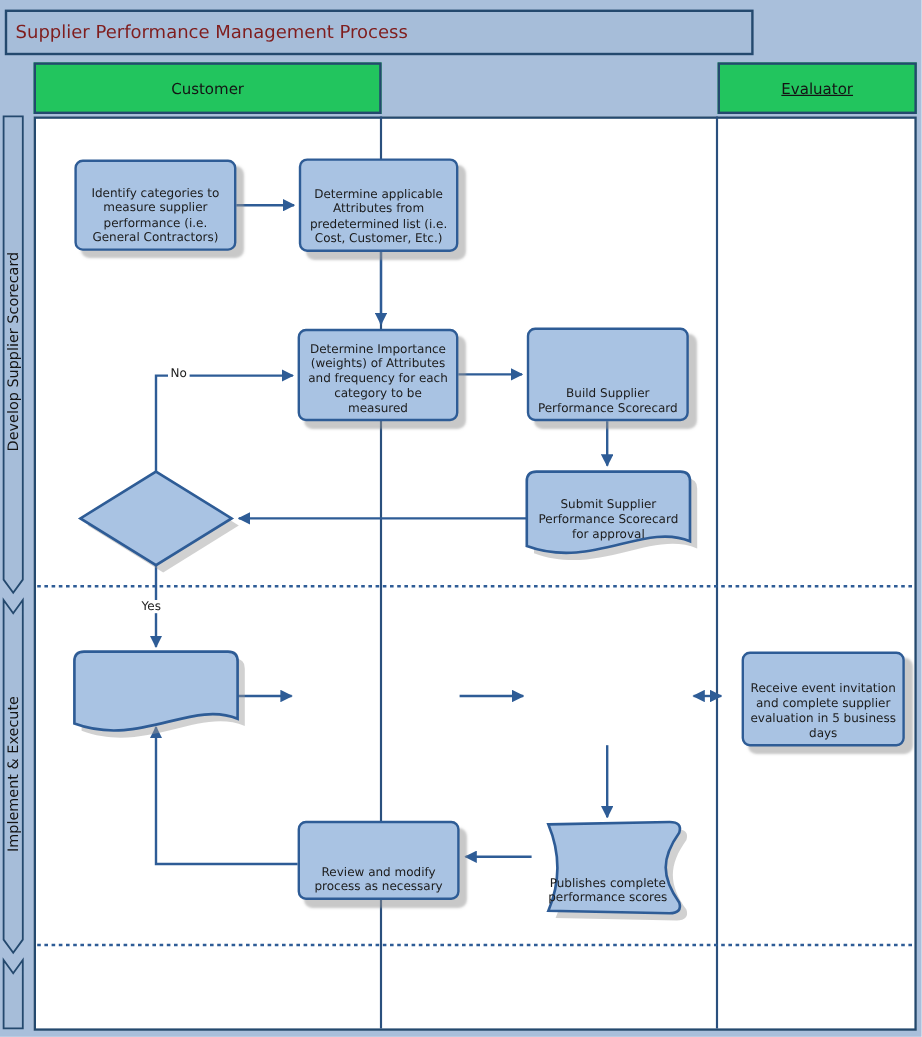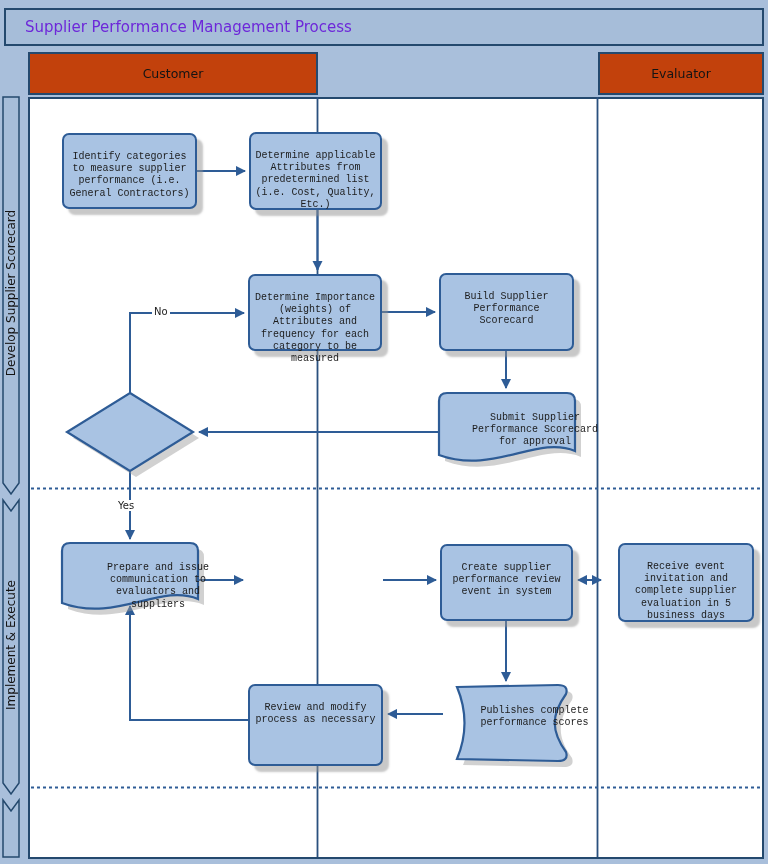--- a/index.html
+++ b/index.html
@@ -3,63 +3,63 @@
 <meta charset="utf-8">
 <style>
   html,body{margin:0;padding:0;}
   #stage{
     position:relative;width:768px;height:864px;overflow:hidden;
     background:#a9bfdb;
     font-family:"DejaVu Sans","Liberation Sans",sans-serif;
     color:#1c1c1c;
   }
   .title-bar{
-    position:absolute;left:4px;top:8px;width:760px;height:38px;
+    position:absolute;left:4px;top:8px;width:624px;height:38px;
     background:#a6bdd9;border:2px solid #24496e;box-sizing:border-box;
-    font-size:15px;color:#6d28d9;display:flex;align-items:center;padding-left:19px;
+    font-size:15px;color:#7f1d1d;display:flex;align-items:center;padding-left:7px;
   }
   .lane-header{
     position:absolute;top:52px;height:43px;
-    background:#c2410c;border:2px solid #24496e;box-sizing:border-box;
+    background:#22c55e;border:2px solid #24496e;box-sizing:border-box;
     display:flex;align-items:center;justify-content:center;
     font-size:12.5px;color:#141414;
   }
   .body-frame{
     position:absolute;left:28px;top:97px;width:736px;height:762px;
     background:#ffffff;border:2px solid #24496e;box-sizing:border-box;
   }
   #overlay{position:absolute;left:0;top:0;z-index:2;}
   .node{
     position:absolute;z-index:3;box-sizing:border-box;
-    display:flex;align-items:flex-start;justify-content:center;text-align:center;
-    font-size:10px;line-height:1.22;color:#1c1c1c;padding:16px 3px;font-family:Liberation Mono, monospace;
+    display:flex;align-items:flex-end;justify-content:center;text-align:center;
+    font-size:10px;line-height:1.22;color:#1c1c1c;padding:2px 3px;
   }
   .rect{
     background:#a9c3e3;border:2px solid #2e5c96;border-radius:7px;
     box-shadow:6px 6px 2px rgba(145,145,145,0.5);
   }
-  .shape-text{background:transparent;border:none;box-shadow:none;margin-left:28px;}
+  .shape-text{background:transparent;border:none;box-shadow:none;}
   .edge-label{
     position:absolute;z-index:4;font-size:10px;color:#222;
     background:#ffffff;padding:0 2px;line-height:1.1;
   }
 </style>
 </head>
 <body>
 
 <div id="stage">
 
   <div class="title-bar">
     <span>Supplier Performance Management Process</span>
   </div>
 
   <div class="lane-header" style="left:28px;width:290px;">
     <span>Customer</span>
   </div>
-  <div class="lane-header" style="left:598px;width:166px;">
+  <div class="lane-header" style="left:598px;width:166px;text-decoration:underline;">
     <span>Evaluator</span>
   </div>
 
   <div class="body-frame"></div>
 
   <svg id="overlay" width="768" height="864" viewBox="0 0 768 864">
     <defs>
       <marker id="arr" viewBox="0 0 10 10" refX="9" refY="5" markerWidth="5.2" markerHeight="5.2" orient="auto-start-reverse">
         <path d="M0,0 L10,5 L0,10 Z" fill="#2e5c96"></path>
       </marker>
@@ -114,53 +114,47 @@
       <path d="M14,2 L115,0 C122,0 125,3 123,9 C108,30 108,46 123,67 C125,73 122,76 115,76 L14,74 C24,50 24,26 14,2 Z" transform="translate(449,691)" fill="#999999" opacity="0.45"></path>
       <path d="M14,2 L115,0 C122,0 125,3 123,9 C108,30 108,46 123,67 C125,73 122,76 115,76 L14,74 C24,50 24,26 14,2 Z" transform="translate(443,685)" fill="#a9c3e3" stroke="#2e5c96" stroke-width="2.2"></path>
     </g>
   </svg>
 
   <div class="node rect" style="left:62px;top:133px;width:135px;height:76px;">
     <span>Identify categories to measure supplier performance (i.e. General Contractors)</span>
   </div>
 
   <div class="node rect" style="left:249px;top:132px;width:133px;height:78px;">
-    <span>Determine applicable Attributes from predetermined list (i.e. Cost, Quality, Etc.)</span>
+    <span>Determine applicable Attributes from predetermined list (i.e. Cost, Customer, Etc.)</span>
   </div>
 
   <div class="node rect" style="left:439px;top:273px;width:135px;height:78px;">
     <span>Build Supplier Performance Scorecard</span>
   </div>
 
   <div class="node rect" style="left:248px;top:274px;width:134px;height:77px;">
     <span>Determine Importance (weights) of Attributes and frequency for each category to be measured</span>
   </div>
 
   <div class="node shape-text" style="left:439px;top:396px;width:136px;height:58px;">
     <span>Submit Supplier Performance Scorecard for approval</span>
   </div>
 
 
-  <div class="node shape-text" style="left:62px;top:546px;width:136px;height:56px;">
-    <span>Prepare and issue communication to evaluators and suppliers</span>
-  </div>
 
 
-  <div class="node rect" style="left:440px;top:544px;width:133px;height:77px;">
-    <span>Create supplier performance review event in system</span>
-  </div>
 
   <div class="node rect" style="left:606px;top:543px;width:136px;height:79px;margin-left:12px;">
     <span>Receive event invitation and complete supplier evaluation in 5 business days</span>
   </div>
 
   <div class="node shape-text" style="left:449px;top:689px;width:115px;height:68px;">
     <span>Publishes complete performance scores</span>
   </div>
 
-  <div class="node rect" style="left:248px;top:684px;width:135px;height:82px;">
+  <div class="node rect" style="left:248px;top:684px;width:135px;height:66px;">
     <span>Review and modify process as necessary</span>
   </div>
 
-  <span class="edge-label" style="left:152px;top:306px;">No</span>
+  <span class="edge-label" style="left:140px;top:306px;">No</span>
   <span class="edge-label" style="left:116px;top:500px;text-align:right;">Yes</span>
 
 </div>
 
 </body></html>

